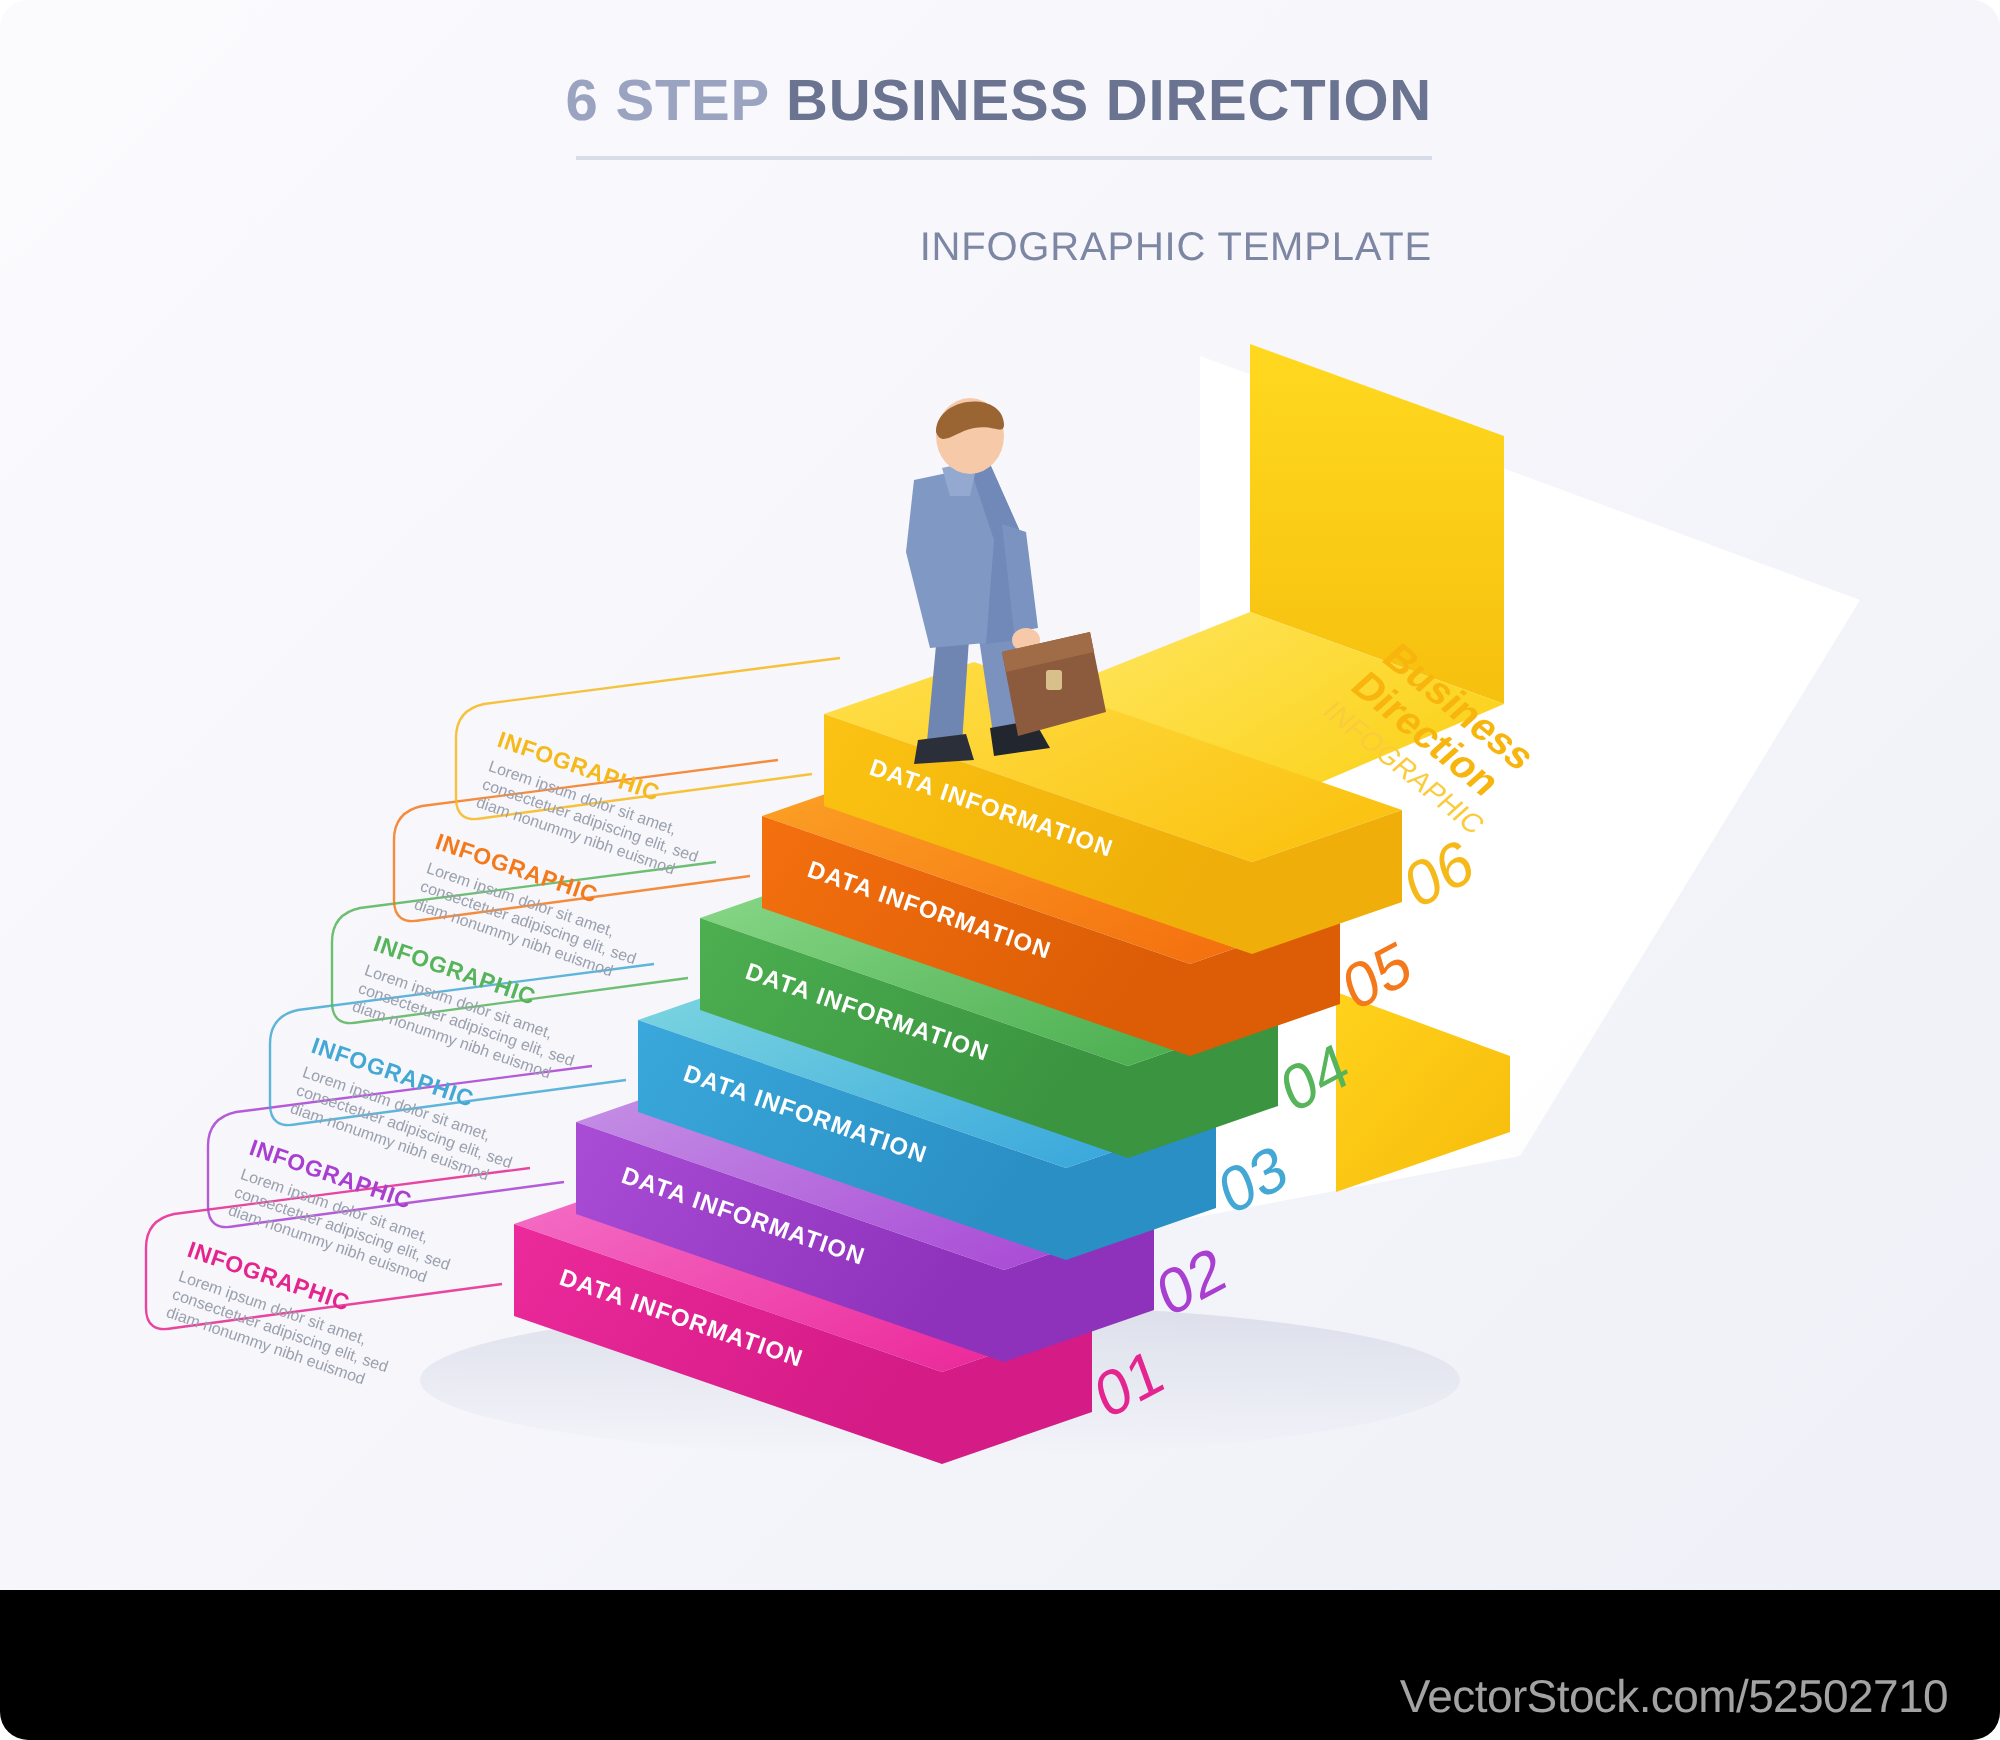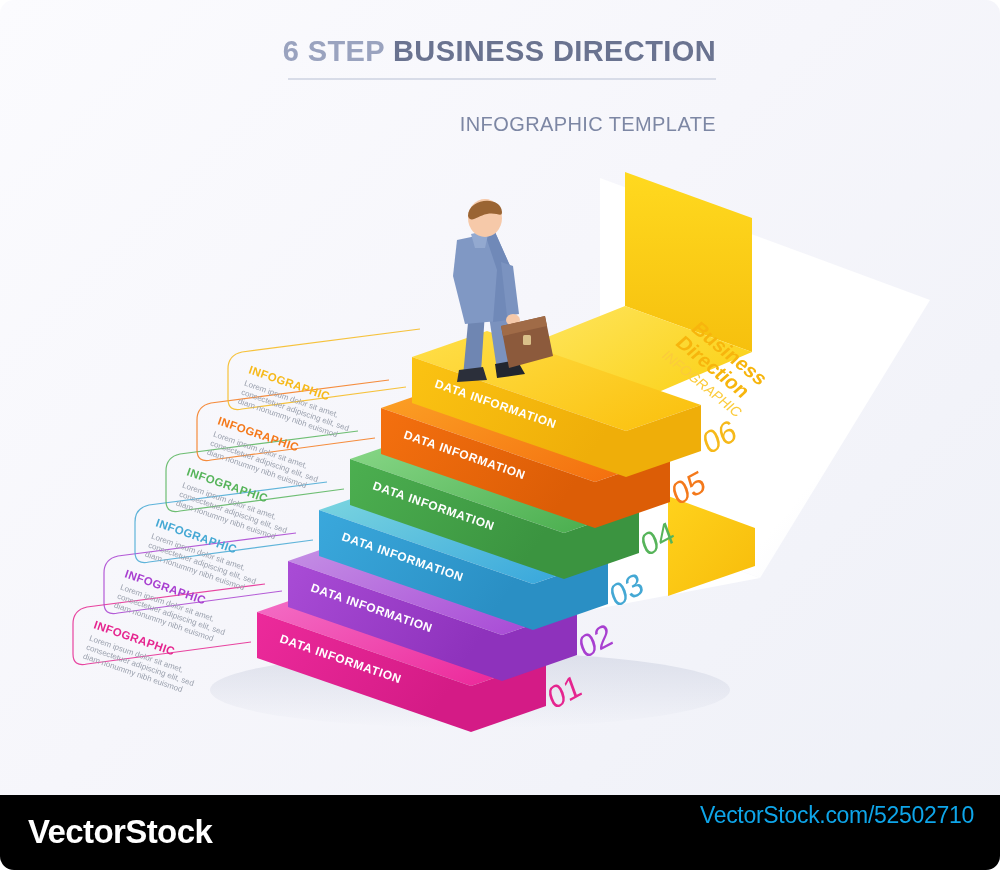--- a/index.html
+++ b/index.html
@@ -82,22 +82,22 @@
     top: 18px;
     color: #ffffff;
     font-size: 33px;
     font-weight: bold;
     letter-spacing: -0.6px;
     font-family: "Liberation Sans", sans-serif;
   }
   .footer-url {
     position: absolute;
     right: 26px;
-    top: 7px;
-    color: #0ea5e9;
+    top: 40px;
+    color: #a3a3a3;
     font-size: 23px;
     letter-spacing: -0.3px;
   }
 </style>
 </head>
 <body>
 
 <div id="stage">
 
   <div class="title-block">
@@ -325,17 +325,16 @@
 
       <g>
         <path d="M 60 122 L 104 112 L 112 152 L 68 164 Z" fill="#8C5A3C"></path>
         <path d="M 60 122 L 104 112 L 106 122 L 62 132 Z" fill="#A06B47"></path>
         <rect x="82" y="131" width="8" height="10" rx="1.5" fill="#D9C08A"></rect>
       </g>
     </g>
   </svg>
 
   <div class="footer">
-    <div class="footer-logo">VectorStock</div>
     <div class="footer-url">VectorStock.com/52502710</div>
   </div>
 
 </div>
 
 </body></html>

